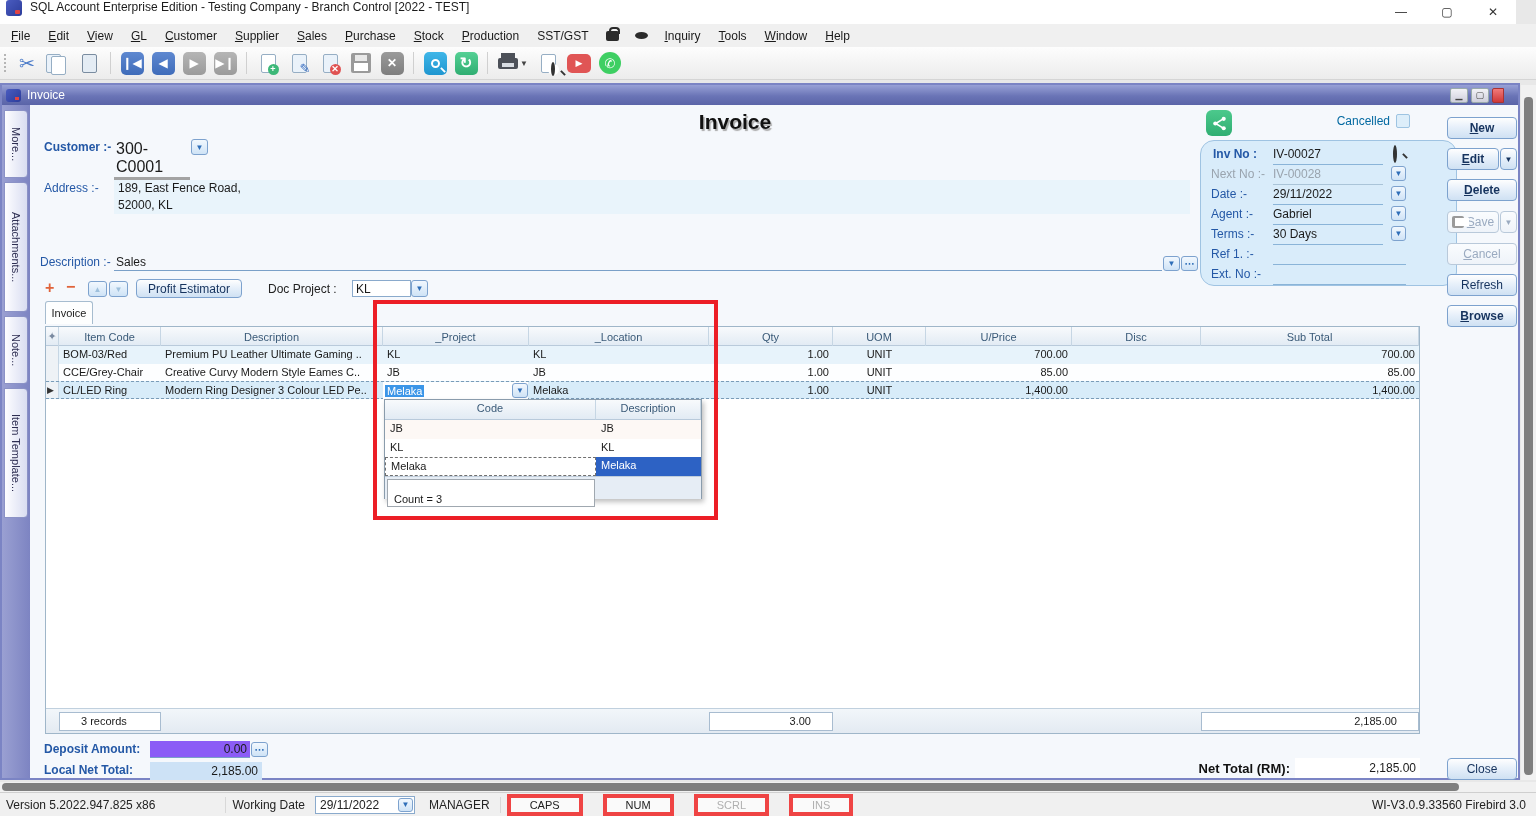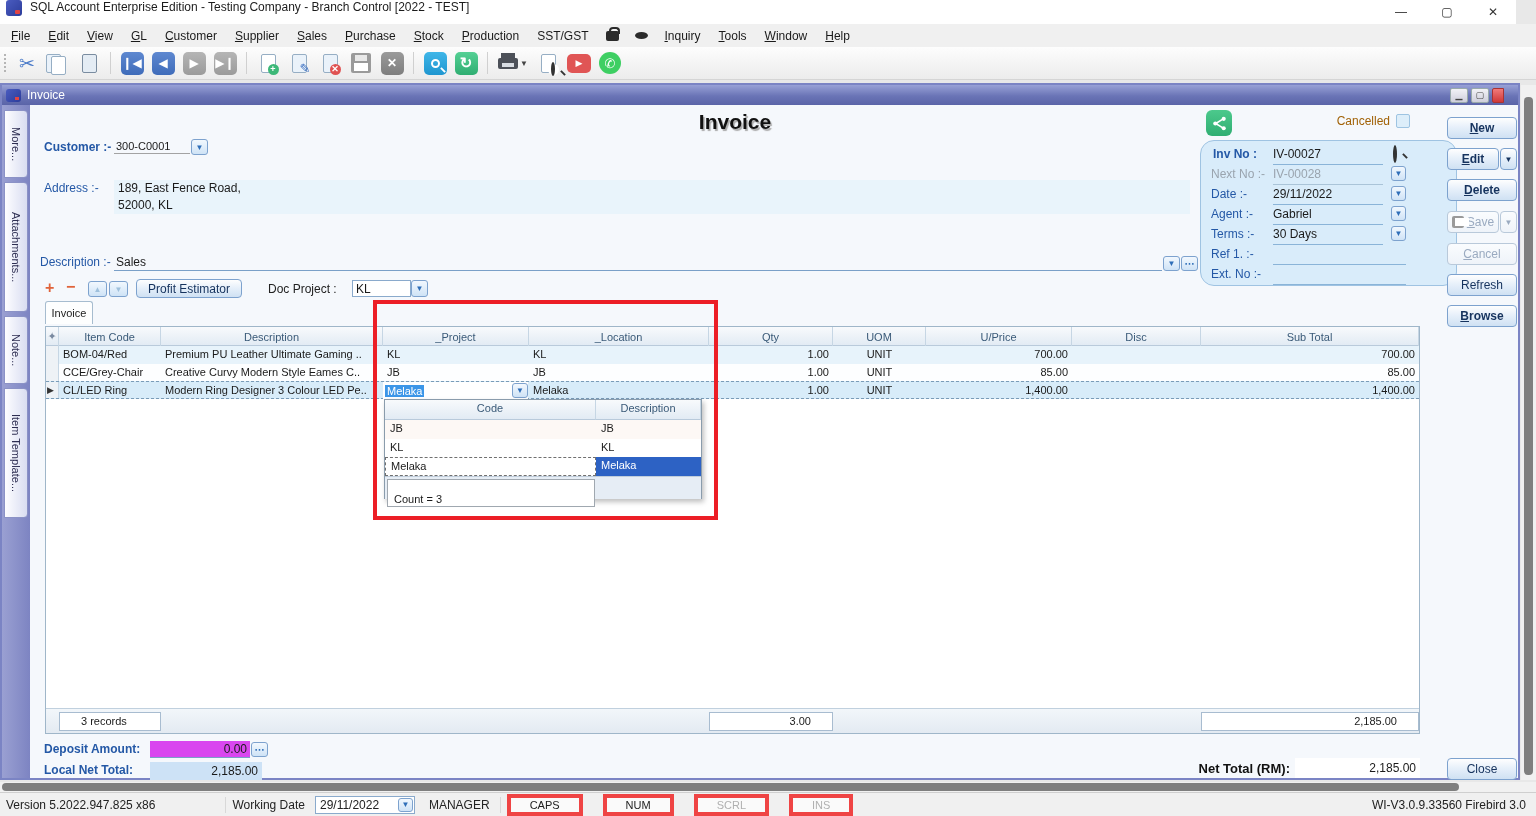--- a/index.html
+++ b/index.html
@@ -246,25 +246,25 @@
 
   <div class="pagetitle">Invoice</div>
   <div class="share-btn">
     <svg width="15" height="15" viewBox="0 0 16 16">
         <circle cx="12.5" cy="3" r="2.2" fill="#fff"></circle>
         <circle cx="3.5" cy="8" r="2.2" fill="#fff"></circle>
         <circle cx="12.5" cy="13" r="2.2" fill="#fff"></circle>
         <path d="M4 8 12 3 M4 8 12 13" stroke="#fff" stroke-width="1.6" fill="none"></path>
       </svg>
   </div>
-  <div class="abs lbl" style="left:1310px;top:114px;width:80px;text-align:right;color:#a16207">Cancelled</div>
+  <div class="abs lbl" style="left:1310px;top:114px;width:80px;text-align:right;color:#0369a1">Cancelled</div>
   <div class="checkbox"></div>
 
   <div class="abs blbl" style="left:44px;top:140px">Customer :-</div>
-  <div class="abs" style="left:114px;top:139px;width:76px;border-bottom:1px solid #a3a3a3;font-size:11px;padding:1px 2px">300-C0001</div>
+  <div class="abs" style="left:114px;top:139px;width:76px;border-bottom:6px solid #a3a3a3;font-size:16px;padding:1px 2px">300-C0001</div>
   <div class="abs ddbtn" style="left:191px;top:139px;width:17px;height:16px">▼</div>
   <div class="abs lbl" style="left:44px;top:181px">Address :-</div>
   <div class="abs fieldbg" style="left:114px;top:180px;width:1076px;height:17px;font-size:12px;padding:1px 4px">189, East Fence Road,</div>
   <div class="abs fieldbg" style="left:114px;top:197px;width:1076px;height:17px;font-size:12px;padding:1px 4px">52000, KL</div>
 
   <div class="info-panel">
     <div class="info-row blbl" style="left:12px;top:6px;position:absolute">Inv No :</div>
     <div class="info-row" style="left:72px;top:6px;position:absolute;width:110px;border-bottom:1px solid #8ab4d8">IV-00027</div>
     <div style="position:absolute;left:192px;top:6px"><span class="mag dark" style="width:10px;height:10px"></span></div>
     <div class="info-row lbl grayed" style="left:10px;top:26px;position:absolute">Next No :-</div>
@@ -339,21 +339,21 @@
     <div class="hcell c4">_Location</div>
     <div class="hcell c5">Qty</div>
     <div class="hcell c6">UOM</div>
     <div class="hcell c7">U/Price</div>
     <div class="hcell c8">Disc</div>
     <div class="hcell c9">Sub Total</div>
   </div>
 
   <div class="grow r1" style="top:346px">
     <div class="gcell c0 ind"></div>
-    <div class="gcell c1">BOM-04/Red</div>
+    <div class="gcell c1">BOM-03/Red</div>
     <div class="gcell c2">Premium PU Leather Ultimate Gaming ..</div>
     <div class="gcell c3">KL</div>
     <div class="gcell c4">KL</div>
     <div class="gcell c5 num">1.00</div>
     <div class="gcell c6" style="text-align:center">UNIT</div>
     <div class="gcell c7 num">700.00</div>
     <div class="gcell c8 num"></div>
     <div class="gcell c9 num">700.00</div>
   </div>
   <div class="grow r2" style="top:364px;height:17px">
@@ -401,21 +401,21 @@
     <div class="pcell pfocus" style="left:0;top:57px;width:211px;height:19px">Melaka</div>
     <div class="pcell psel" style="left:211px;top:57px;width:105px">Melaka</div>
     <div class="pfoot">
       <div class="countbox">Count = 3</div>
     </div>
   </div>
 
   <div class="redrect"></div>
 
   <div class="abs blbl" style="left:44px;top:742px">Deposit Amount:</div>
-  <div class="abs num" style="left:150px;top:741px;width:100px;height:17px;background:#d946ef;border-bottom:1px solid #7aa0c8;font-size:12px;padding:1px 3px;">0.00</div>
+  <div class="abs num" style="left:150px;top:741px;width:100px;height:17px;background:#8b5cf6;border-bottom:1px solid #7aa0c8;font-size:12px;padding:1px 3px;">0.00</div>
   <div class="abs ddbtn" style="left:251px;top:742px;width:17px;height:15px;font-size:10px;font-weight:bold">⋯</div>
   <div class="abs blbl" style="left:44px;top:763px">Local Net Total:</div>
   <div class="abs" style="left:150px;top:762px;width:112px;height:18px;background:#cde2f6;font-size:12px;padding:2px 4px;text-align:right">2,185.00</div>
   <div class="abs" style="left:1150px;top:761px;width:140px;text-align:right;font-weight:bold;font-size:13px;color:#111">Net Total (RM):</div>
   <div class="abs" style="left:1295px;top:758px;width:125px;height:20px;background:#fff;font-size:12px;padding:3px 4px;text-align:right">2,185.00</div>
 
   <div class="vscroll"></div>
   <div class="vthumb"></div>
   <div class="hscroll"></div>
   <div class="hthumb"></div>

